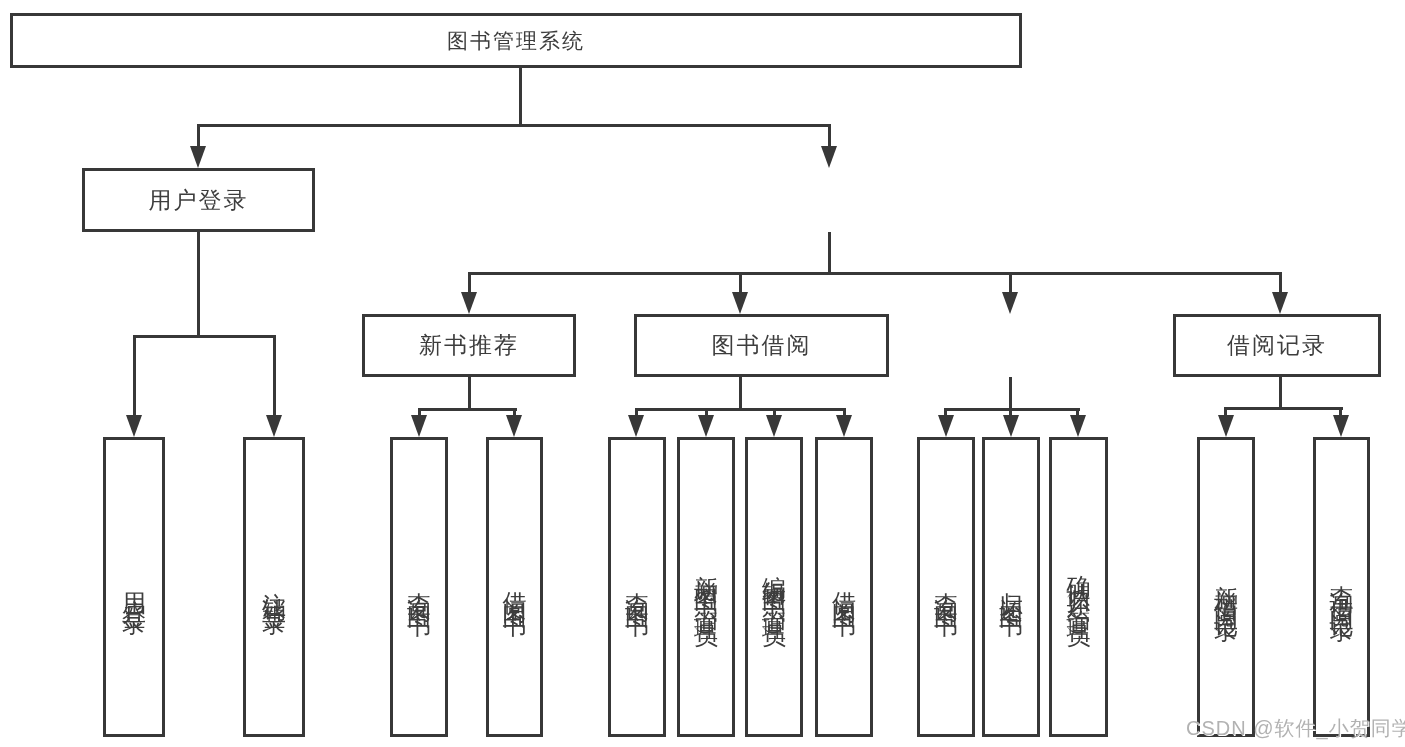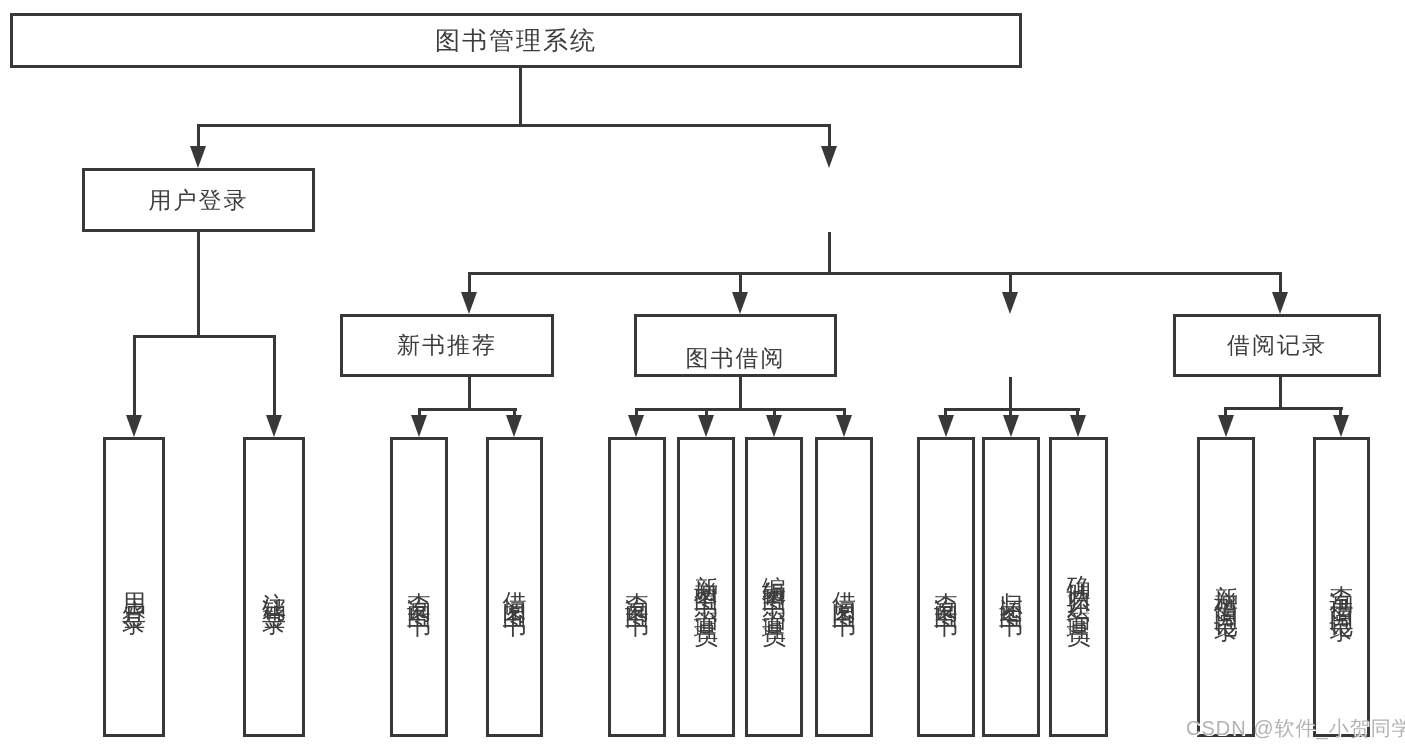--- a/index.html
+++ b/index.html
@@ -17,21 +17,21 @@
     border: 3px solid #383838;
     background: #ffffff;
     display: flex;
     align-items: center;
     justify-content: center;
     color: #3d3d3d;
     font-size: 23px;
     letter-spacing: 2px;
     white-space: nowrap;
   }
-  .box-root { font-size: 25px; }
+  .box-root { font-size: 21px; }
   .vbox {
     position: absolute;
     box-sizing: border-box;
     border: 3px solid #383838;
     background: #ffffff;
     top: 437px;
     height: 300px;
     display: flex;
     align-items: center;
     justify-content: center;
@@ -96,24 +96,24 @@
   <div class="hline" style="left:468px; top:272px; width:814px;"></div>
   <div class="vline" style="left:468px;  top:272px; height:24px;"></div>
   <div class="vline" style="left:739px;  top:272px; height:24px;"></div>
   <div class="vline" style="left:1009px; top:272px; height:24px;"></div>
   <div class="vline" style="left:1279px; top:272px; height:24px;"></div>
   <div class="arrow" style="left:461px;  top:292px;"></div>
   <div class="arrow" style="left:732px;  top:292px;"></div>
   <div class="arrow" style="left:1002px; top:292px;"></div>
   <div class="arrow" style="left:1272px; top:292px;"></div>
 
-  <div class="box" style="left:340px; top:314px; width:214px; height:63px;align-items:center;">
+  <div class="box" style="left:362px; top:314px; width:214px; height:63px;align-items:center;">
     <span>新书推荐</span>
   </div>
-  <div class="box" style="left:634px; top:314px; width:203px; height:63px;align-items:flex-end;">
+  <div class="box" style="left:634px; top:314px; width:255px; height:63px;">
     <span>图书借阅</span>
   </div>
   <div class="box" style="left:1173px; top:314px; width:208px; height:63px;">
     <span>借阅记录</span>
   </div>
 
   <div class="vline" style="left:468px; top:377px; height:33px;"></div>
   <div class="hline" style="left:418px; top:408px; width:99px;"></div>
   <div class="vline" style="left:418px; top:408px; height:9px;"></div>
   <div class="vline" style="left:513px; top:408px; height:9px;"></div>

